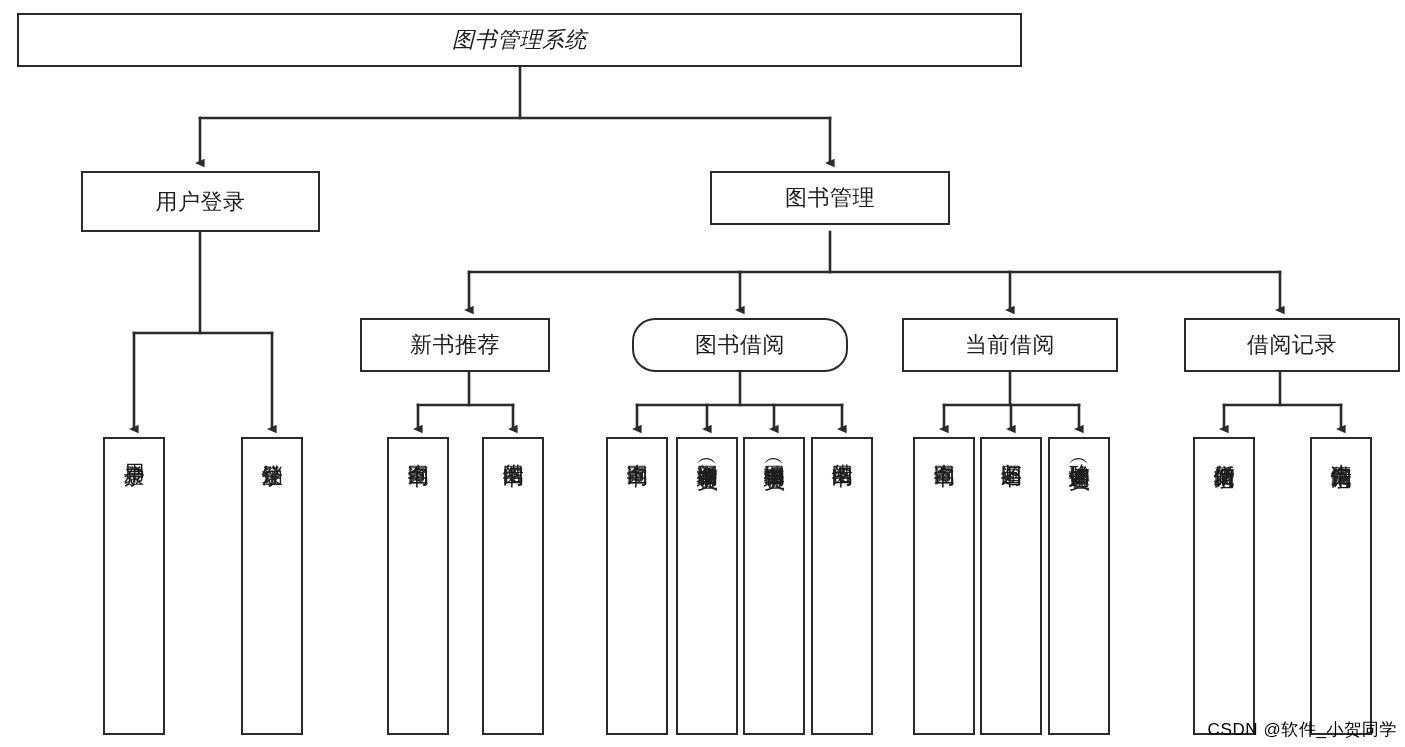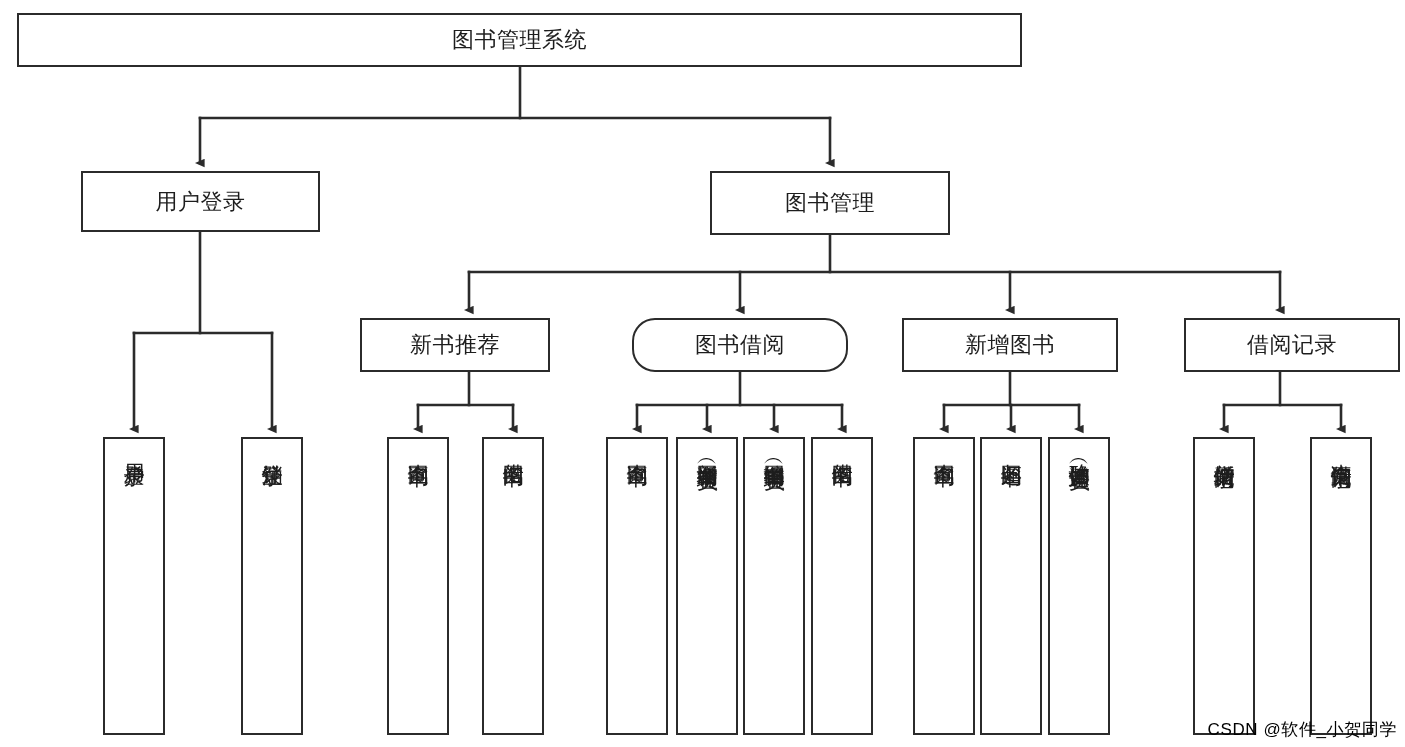--- a/index.html
+++ b/index.html
@@ -122,39 +122,39 @@
       <line x1="1011" y1="405" x2="1011" y2="429" marker-end="url(#arrow)"></line>
       <line x1="1079" y1="405" x2="1079" y2="429" marker-end="url(#arrow)"></line>
 
       <line x1="1280" y1="372" x2="1280" y2="405"></line>
       <line x1="1224" y1="405" x2="1341" y2="405"></line>
       <line x1="1224" y1="405" x2="1224" y2="429" marker-end="url(#arrow)"></line>
       <line x1="1341" y1="405" x2="1341" y2="429" marker-end="url(#arrow)"></line>
     </g>
   </svg>
 
-  <div class="node node-root" style="left:17px; top:13px; width:1005px; height:54px;">
+  <div class="node node-root" style="left:17px; top:13px; width:1005px; height:54px;font-style:italic;">
     <span class="label">图书管理系统</span>
   </div>
 
   <div class="node node-l2" style="left:81px; top:171px; width:239px; height:61px;">
     <span class="label">用户登录</span>
   </div>
-  <div class="node node-l2" style="left:710px; top:171px; width:240px; height:64px;">
+  <div class="node node-l2" style="left:710px; top:171px; width:240px; height:54px;">
     <span class="label">图书管理</span>
   </div>
 
   <div class="node node-l3" style="left:360px; top:318px; width:190px; height:54px;">
     <span class="label">新书推荐</span>
   </div>
   <div class="node node-l3" style="left:632px; top:318px; width:216px; height:54px;border-radius:23px;">
     <span class="label">图书借阅</span>
   </div>
   <div class="node node-l3" style="left:902px; top:318px; width:216px; height:54px;">
-    <span class="label">新增图书</span>
+    <span class="label">当前借阅</span>
   </div>
   <div class="node node-l3" style="left:1184px; top:318px; width:216px; height:54px;">
     <span class="label">借阅记录</span>
   </div>
 
   <div class="node node-leaf" style="left:103px; top:437px; width:62px; height:298px;">
     <span class="label">用户登录</span>
   </div>
   <div class="node node-leaf" style="left:241px; top:437px; width:62px; height:298px;">
     <span class="label">注销登录</span>

